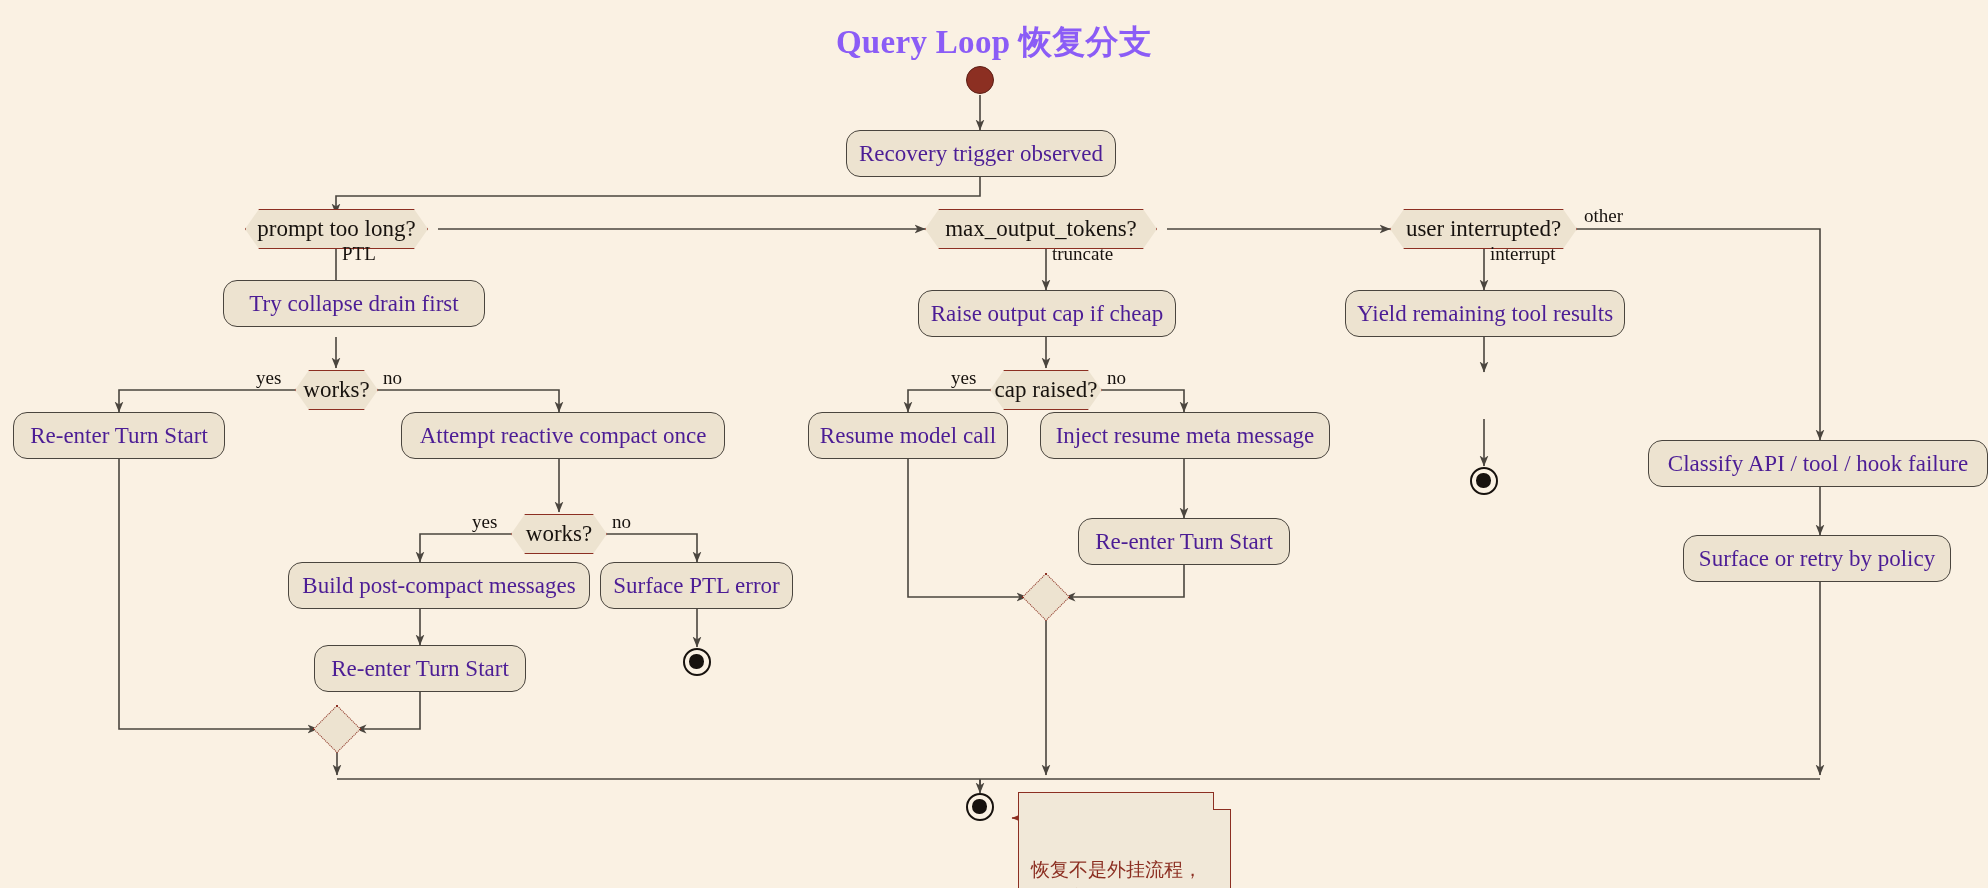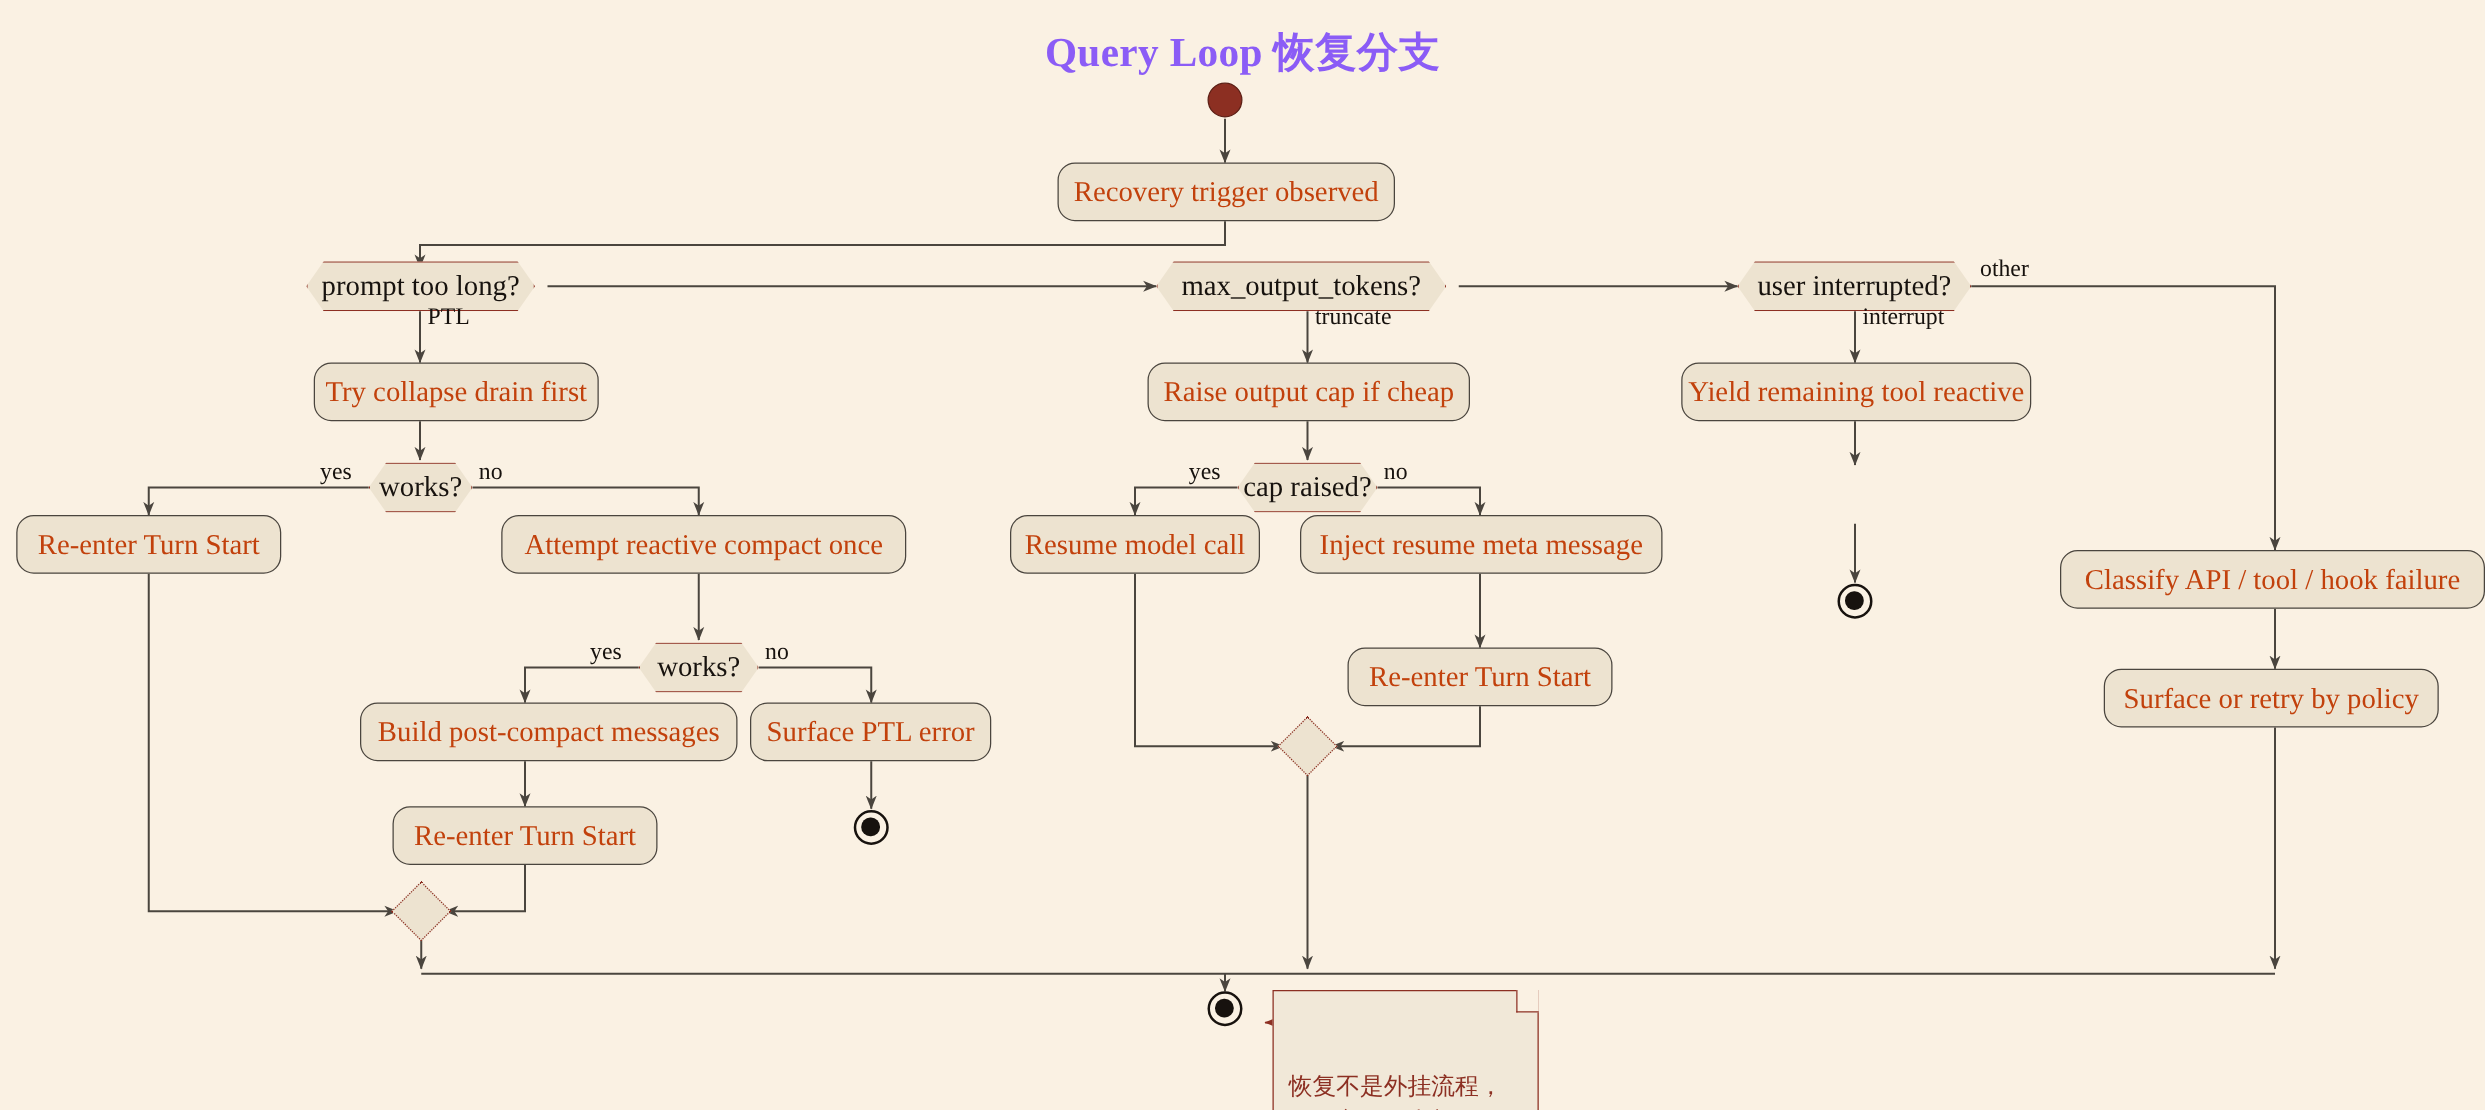--- a/index.html
+++ b/index.html
@@ -24,21 +24,21 @@
     letter-spacing:.3px;
   }
 
   
   .act{
     position:absolute;
     box-sizing:border-box;
     background:#ede3d0;
     border:1.3px solid #4a453e;
     border-radius:14px;
-    color:#c2410c;
+    color:#4c1d95;
     font-size:23px;
     display:flex;
     align-items:center;
     justify-content:center;
     white-space:nowrap;
     padding:0 18px;
     height:47px;
   }
 
   
@@ -221,21 +221,21 @@
 
   <div class="dec" style="left:245px;top:209px;width:183px;">prompt too long?</div>
   <div class="dec" style="left:925px;top:209px;width:232px;">max_output_tokens?</div>
   <div class="dec" style="left:1390px;top:209px;width:187px;">user interrupted?</div>
 
   <div class="elabel" style="left:342px;top:243px;">PTL</div>
   <div class="elabel" style="left:1052px;top:243px;">truncate</div>
   <div class="elabel" style="left:1490px;top:243px;">interrupt</div>
   <div class="elabel" style="left:1584px;top:205px;">other</div>
 
-  <div class="act" style="left:223px;top:290px;width:228px;margin-left:28px;">Try collapse drain first</div>
+  <div class="act" style="left:223px;top:280px;width:262px;">Try collapse drain first</div>
 
   <div class="dec" style="left:295px;top:370px;width:83px;">works?</div>
   <div class="elabel" style="left:256px;top:367px;">yes</div>
   <div class="elabel" style="left:383px;top:367px;">no</div>
 
   <div class="act" style="left:13px;top:412px;width:212px;">Re-enter Turn Start</div>
   <div class="act" style="left:401px;top:412px;width:324px;">Attempt reactive compact once</div>
 
   <div class="dec" style="left:511px;top:514px;width:96px;">works?</div>
   <div class="elabel" style="left:472px;top:511px;">yes</div>
@@ -254,21 +254,21 @@
   <div class="dec" style="left:990px;top:370px;width:112px;">cap raised?</div>
   <div class="elabel" style="left:951px;top:367px;">yes</div>
   <div class="elabel" style="left:1107px;top:367px;">no</div>
 
   <div class="act" style="left:808px;top:412px;width:200px;">Resume model call</div>
   <div class="act" style="left:1040px;top:412px;width:290px;">Inject resume meta message</div>
   <div class="act" style="left:1078px;top:518px;width:212px;">Re-enter Turn Start</div>
 
   <div class="merge" style="left:1029px;top:580px;"></div>
 
-  <div class="act" style="left:1345px;top:290px;width:280px;">Yield remaining tool reactive</div>
+  <div class="act" style="left:1345px;top:290px;width:280px;">Yield remaining tool results</div>
   <div class="end" style="left:1470px;top:467px;"></div>
 
   <div class="act" style="left:1648px;top:440px;width:340px;">Classify API / tool / hook failure</div>
   <div class="act" style="left:1683px;top:535px;width:268px;">Surface or retry by policy</div>
 
   <div class="end" style="left:966px;top:793px;"></div>
 
   <div class="note" style="left:1018px;top:792px;width:213px;">
     <span class="fold"></span>
     <span>恢复不是外挂流程，

